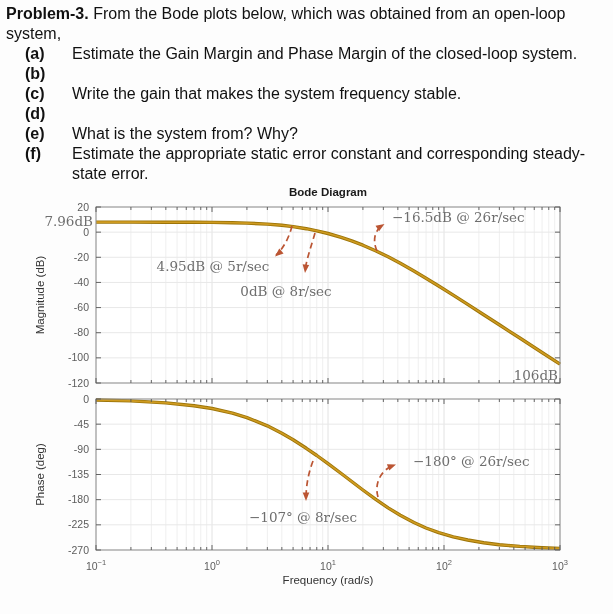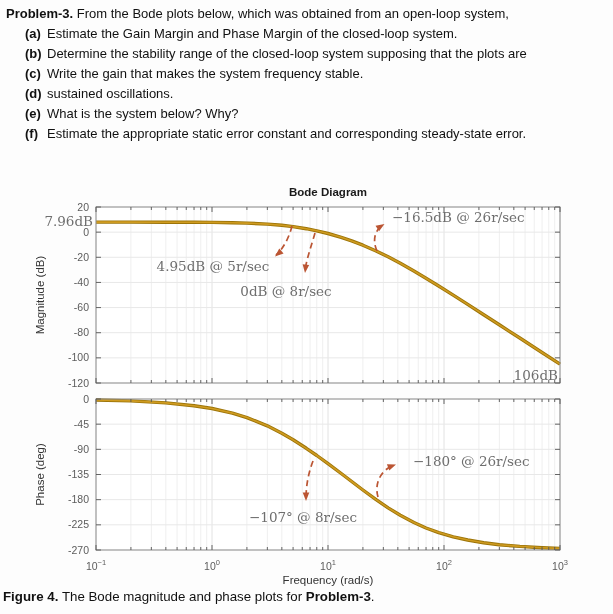--- a/index.html
+++ b/index.html
@@ -1,22 +1,22 @@
 <!DOCTYPE html>
 <html><head>
 <meta charset="utf-8">
 <style>
   html,body{margin:0;padding:0;background:#ffffff;}
   .page{position:relative;width:613px;height:614px;background:#fdfdfd;overflow:hidden;
         font-family:"Liberation Sans",sans-serif;color:#111;}
-  .problem{position:absolute;left:6px;top:4px;width:604px;font-size:13px;line-height:20px;}
+  .problem{position:absolute;left:6px;top:4px;width:604px;font-size:16px;line-height:20px;}
   .intro .b,.lbl{font-weight:700;}
   .item{display:flex;}
   .item .lbl{flex:none;width:22px;margin-left:19px;}
-  .item .txt{flex:1;}
+  .item .txt{flex:1;margin-left:25px;}
   .math-k{font-family:"DejaVu Serif",serif;font-style:italic;}
   .caption{position:absolute;left:3px;top:588px;font-size:13.3px;line-height:17px;}
   .caption .b{font-weight:700;}
   svg#bode{position:absolute;left:0;top:0;}
   text{font-family:"Liberation Sans",sans-serif;}
   .ann{font-family:"DejaVu Serif",serif;}
 </style>
 </head>
 <body>
 
@@ -26,39 +26,37 @@
     <div class="intro"><span class="b">Problem-3.</span><span> From the Bode plots below, which was obtained from an open-loop system,</span></div>
 
     <div class="item">
       <span class="lbl">(a)</span>
       <span class="txt">Estimate the Gain Margin and Phase Margin of the closed-loop system.</span>
     </div>
 
     <div class="item">
       <span class="lbl">(b)</span>
       <span class="txt">
-        <div>Determine the stability range of the closed-loop system supposing that the plots are</div>
       </span>
     </div>
 
     <div class="item">
       <span class="lbl">(c)</span>
       <span class="txt">Write the gain that makes the system frequency stable.</span>
     </div>
 
     <div class="item">
       <span class="lbl">(d)</span>
       <span class="txt">
-        <div>sustained oscillations.</div>
       </span>
     </div>
 
     <div class="item">
       <span class="lbl">(e)</span>
-      <span class="txt">What is the system below? Why?</span>
+      <span class="txt">What is the system from? Why?</span>
     </div>
 
     <div class="item">
       <span class="lbl">(f)</span>
       <span class="txt">Estimate the appropriate static error constant and corresponding steady-state error.</span>
     </div>
   </div>
 
   <svg id="bode" width="613" height="614" viewBox="0 0 613 614">
       <g>
@@ -386,15 +384,14 @@
         <path d="M0,0 L-8.5,3.3 L-8.5,-3.3 Z" fill="#bb5533" transform="translate(305,273) rotate(96)"></path>
         <path d="M377,251 C372,240 375,230 383,225" fill="none" stroke="#bb5533" stroke-width="1.7" stroke-dasharray="6 4"></path>
         <path d="M0,0 L-8.5,3.3 L-8.5,-3.3 Z" fill="#bb5533" transform="translate(384.5,224) rotate(-32)"></path>
         <path d="M313,461 C308,474 306,487 306,499" fill="none" stroke="#bb5533" stroke-width="1.7" stroke-dasharray="6 4"></path>
         <path d="M0,0 L-8.5,3.3 L-8.5,-3.3 Z" fill="#bb5533" transform="translate(306,501) rotate(90)"></path>
         <path d="M378,497 C374,483 381,470 394,465" fill="none" stroke="#bb5533" stroke-width="1.7" stroke-dasharray="6 4"></path>
         <path d="M0,0 L-8.5,3.3 L-8.5,-3.3 Z" fill="#bb5533" transform="translate(396,464.4) rotate(-21)"></path>
       </g>
     </svg>
 
-  <div class="caption"><span class="b">Figure 4.</span><span> The Bode magnitude and phase plots for </span><span class="b">Problem-3</span><span>.</span></div>
 
 </div>
 
 </body></html>

